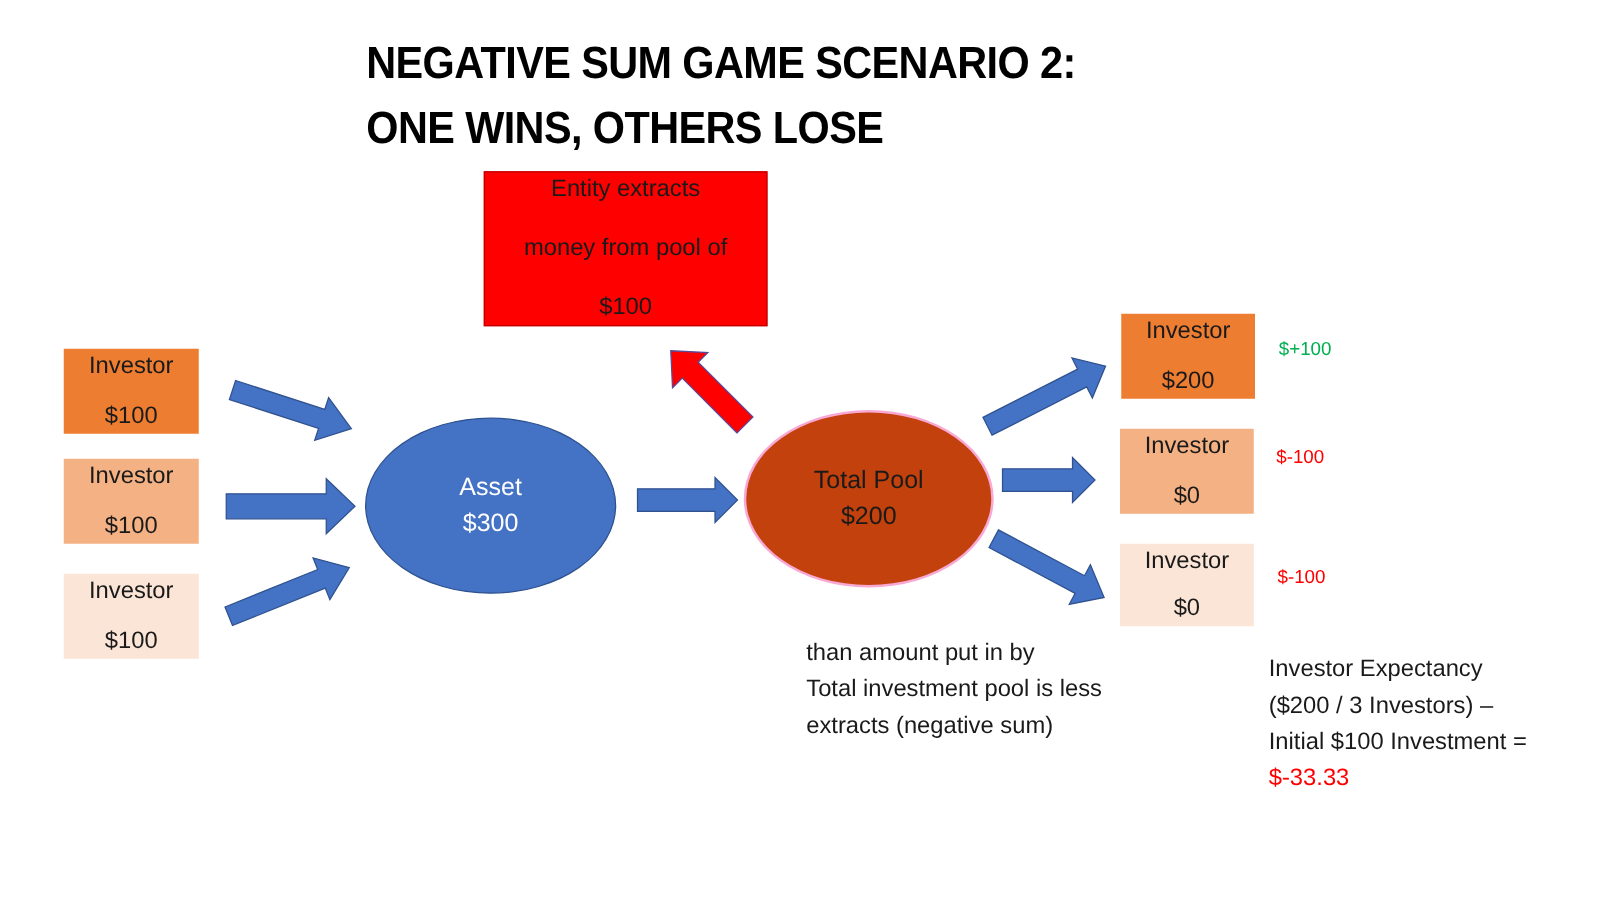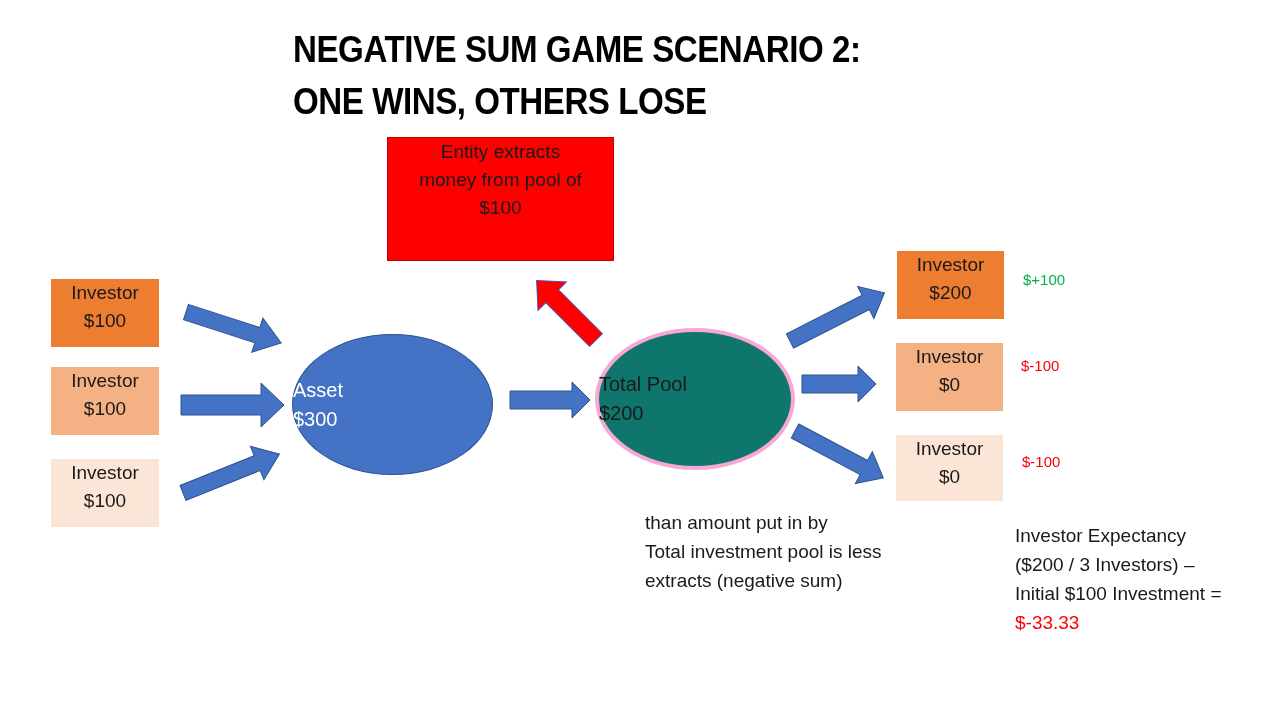--- a/index.html
+++ b/index.html
@@ -1,31 +1,31 @@
 <!DOCTYPE html>
 <html><head>
 <meta charset="utf-8">
 <style>
   html, body { margin:0; padding:0; }
   body { width:1280px; height:720px; background:#ffffff; position:relative; overflow:hidden;
          font-family:"Liberation Sans", "DejaVu Sans", sans-serif; }
   .abs { position:absolute; }
   .title { left:293px; top:24px; font-size:36px; font-weight:bold; line-height:52px; color:#000; letter-spacing:-0.5px; transform:scaleX(0.92); transform-origin:left top; }
   .title div { white-space:nowrap; }
-  .box { display:flex; flex-direction:column; align-items:center; justify-content:flex-start; text-align:center;
+  .box { display:flex; flex-direction:column; align-items:center; justify-content:space-between; text-align:center;
          font-size:19px; line-height:28px; color:#1a1a1a; box-sizing:border-box; }
   .c1 { background:#ed7d31; }
   .c2 { background:#f4b183; }
   .c3 { background:#fbe5d6; }
   .entity { left:387px; top:137px; width:227px; height:124px; background:#ff0000; border:1px solid #c00000;
             font-size:19px; line-height:28px; color:#1a1a1a; }
-  .ellipse { border-radius:50%; display:flex; flex-direction:column; align-items:flex-start; justify-content:center;
+  .ellipse { border-radius:50%; display:flex; flex-direction:column; align-items:center; justify-content:center;
              font-size:20px; line-height:29px; text-align:center; box-sizing:border-box; }
   .asset { left:292px; top:334px; width:201px; height:141px; background:#4472c4; border:1px solid #2f528f; color:#ffffff; }
-  .pool { left:595px; top:328px; width:200px; height:142px; background:#0f766e; border:4px solid #f9a8d4; color:#1a1a1a; }
+  .pool { left:595px; top:328px; width:200px; height:142px; background:#c2410c; border:2px solid #f9a8d4; color:#1a1a1a; }
   .delta { font-size:15px; }
   .note { font-size:19px; line-height:29px; color:#1a1a1a; }
   svg.arrows { position:absolute; left:0; top:0; }
 </style>
 </head>
 <body>
 
 <div class="abs title">
   <div>NEGATIVE SUM GAME SCENARIO 2:</div>
   <div>ONE WINS, OTHERS LOSE</div>

